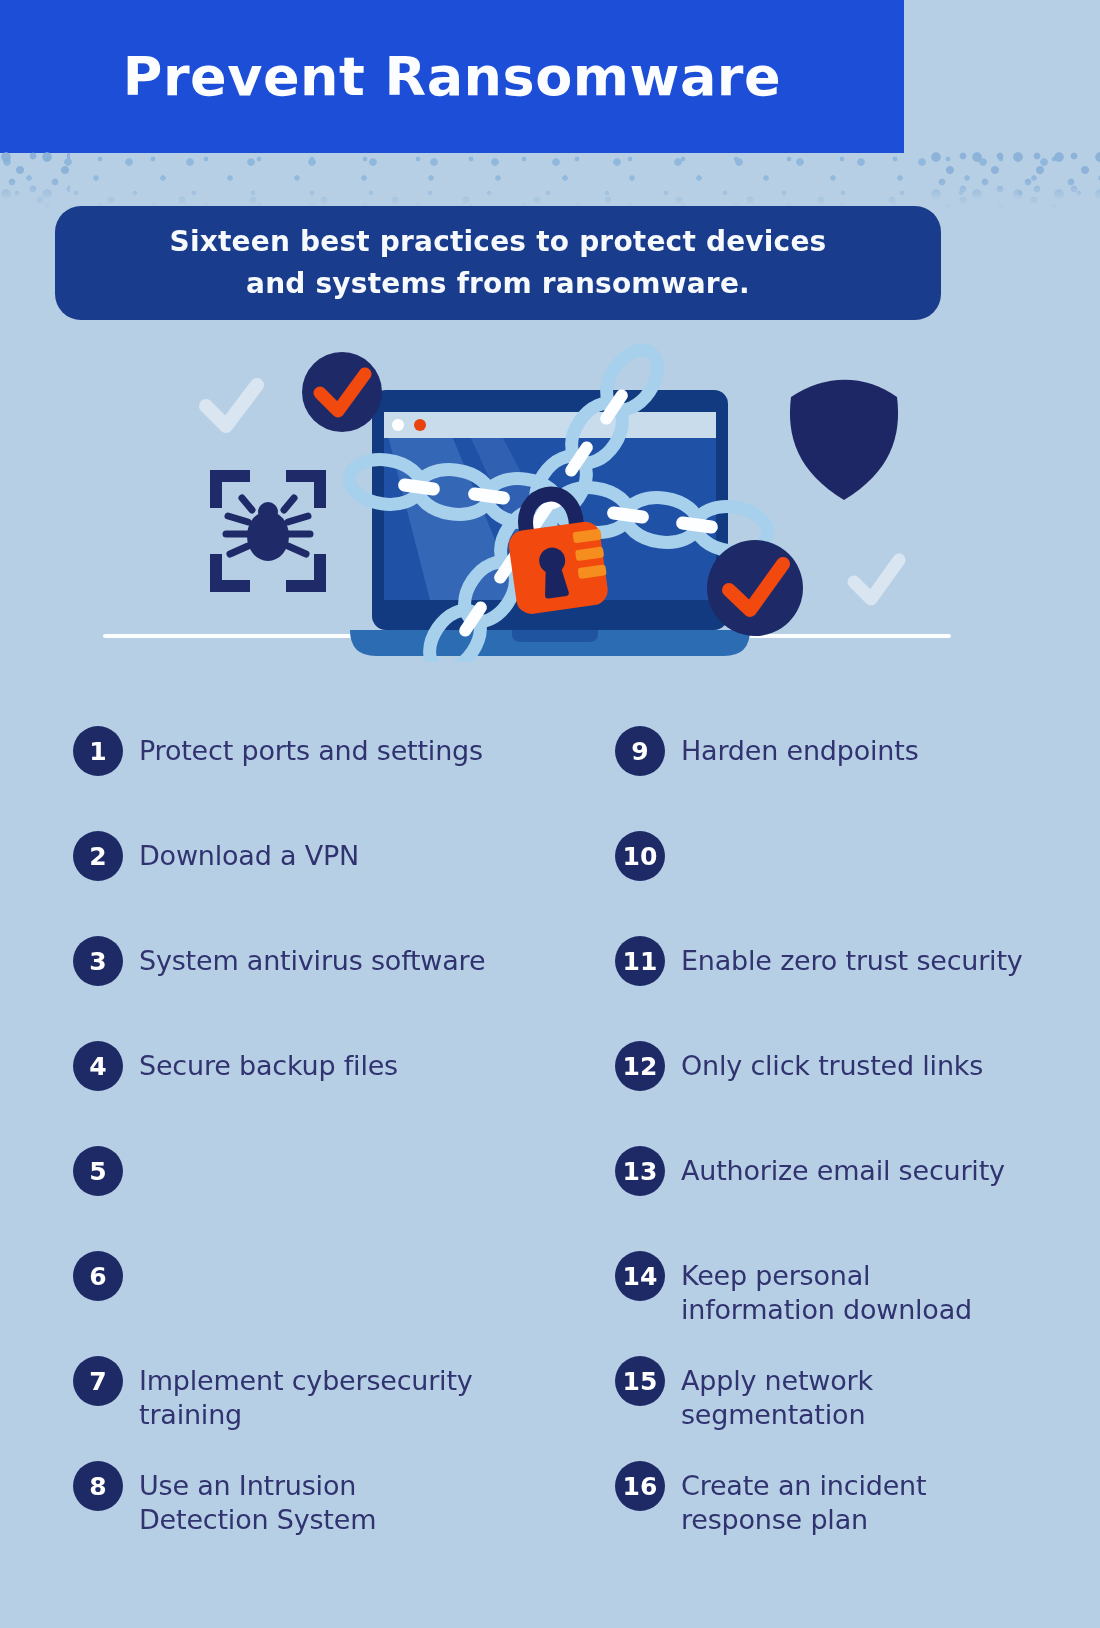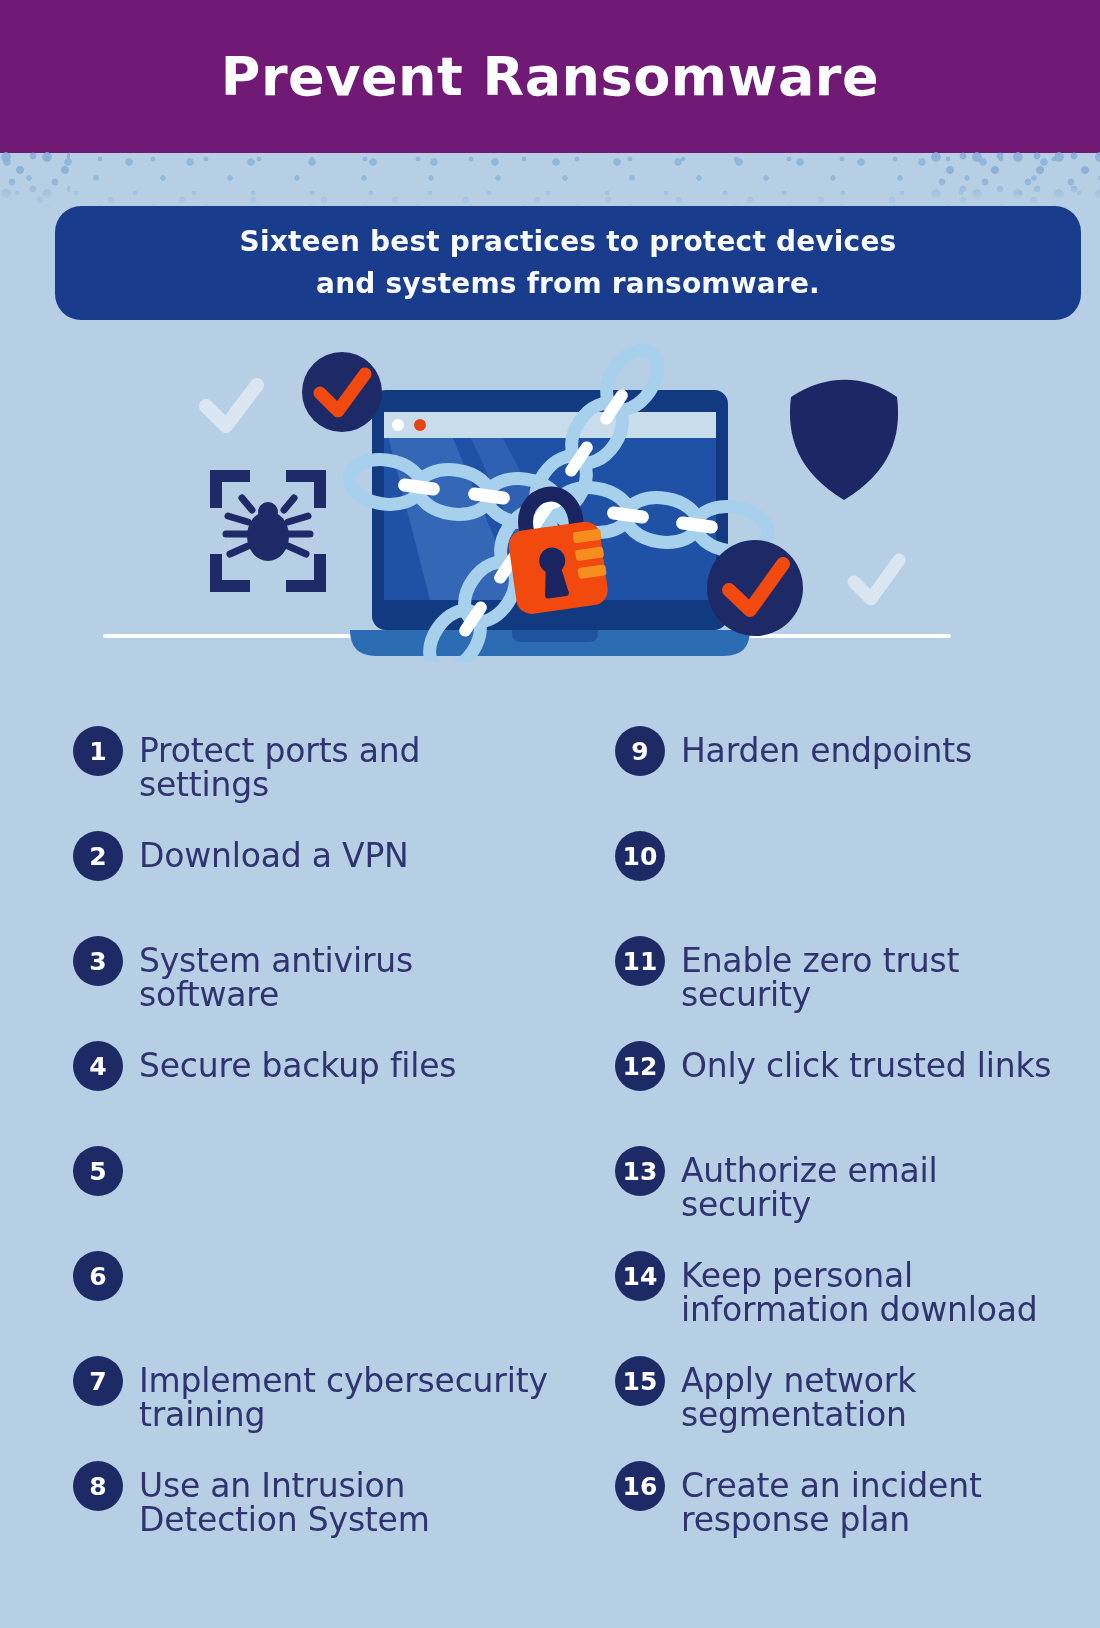--- a/index.html
+++ b/index.html
@@ -3,22 +3,22 @@
 <meta charset="utf-8">
 <style>
   html,body{margin:0;padding:0;background:#8fa7bf;}
   .page{
     position:relative;width:1100px;height:1628px;margin:0 auto;
     background:#B7CFE5;overflow:hidden;
     font-family:"DejaVu Sans","Liberation Sans",sans-serif;
   }
   
   .header{
-    position:absolute;left:0;top:0;width:1100px;height:153px;
-    background:#701a75;display:flex;align-items:center;justify-content:center;
+    position:absolute;left:0;top:0;width:904px;height:153px;
+    background:#1d4ed8;display:flex;align-items:center;justify-content:center;
   }
   .header h1{
     margin:0;color:#FCFDFE;font-size:54px;font-weight:bold;letter-spacing:.5px;
   }
   
   .speckles{
     position:absolute;left:0;top:153px;width:1100px;height:58px;
     background-image:
       radial-gradient(circle at 7px 9px,  #8FB8DC 3.4px, transparent 4.2px),
       radial-gradient(circle at 29px 25px,#8FB8DC 2.4px, transparent 3.1px),
@@ -38,21 +38,21 @@
       radial-gradient(circle at 33px 6px, #86AFD7 3.0px, transparent 3.8px),
       radial-gradient(circle at 12px 32px,#86AFD7 3.0px, transparent 3.8px);
     background-size:41px 37px,45px 41px,37px 33px,43px 39px;
     -webkit-mask-image:linear-gradient(to bottom,#000 55%,transparent 100%);
     mask-image:linear-gradient(to bottom,#000 55%,transparent 100%);
   }
   .speckle-blob.right{right:0;width:170px;}
   .speckle-blob.left{left:0;width:70px;}
   
   .subtitle-box{
-    position:absolute;left:55px;top:206px;width:1026px;height:114px;
+    position:absolute;left:55px;top:206px;width:886px;height:114px;
     background:#1A3C8C;border-radius:26px;
     display:flex;align-items:center;justify-content:center;text-align:center;
   }
   .subtitle-box p{
     margin:0;color:#F7FAFD;font-size:28px;font-weight:bold;line-height:42px;
     white-space:pre-line;letter-spacing:.2px;
   }
   
   .illustration{position:absolute;left:0;top:322px;width:1100px;height:340px;}
   
@@ -60,21 +60,21 @@
   .col{position:absolute;top:0;}
   .col-left{left:73px;width:480px;}
   .col-right{left:615px;width:460px;}
   .item{display:flex;align-items:flex-start;height:105px;}
   .num{
     flex:0 0 50px;width:50px;height:50px;border-radius:50%;
     background:#1E2A66;color:#FFFFFF;font-weight:bold;font-size:25px;
     line-height:52px;text-align:center;
   }
   .label{
-    margin-left:16px;padding-top:8px;font-size:33px;line-height:34px;
+    margin-left:16px;padding-top:8px;font-size:27px;line-height:34px;
     color:#30336F;white-space:pre-line;letter-spacing:-.2px;
   }
 </style>
 </head>
 <body>
 
 <div class="page">
 
   <header class="header">
     <h1>Prevent Ransomware</h1>

